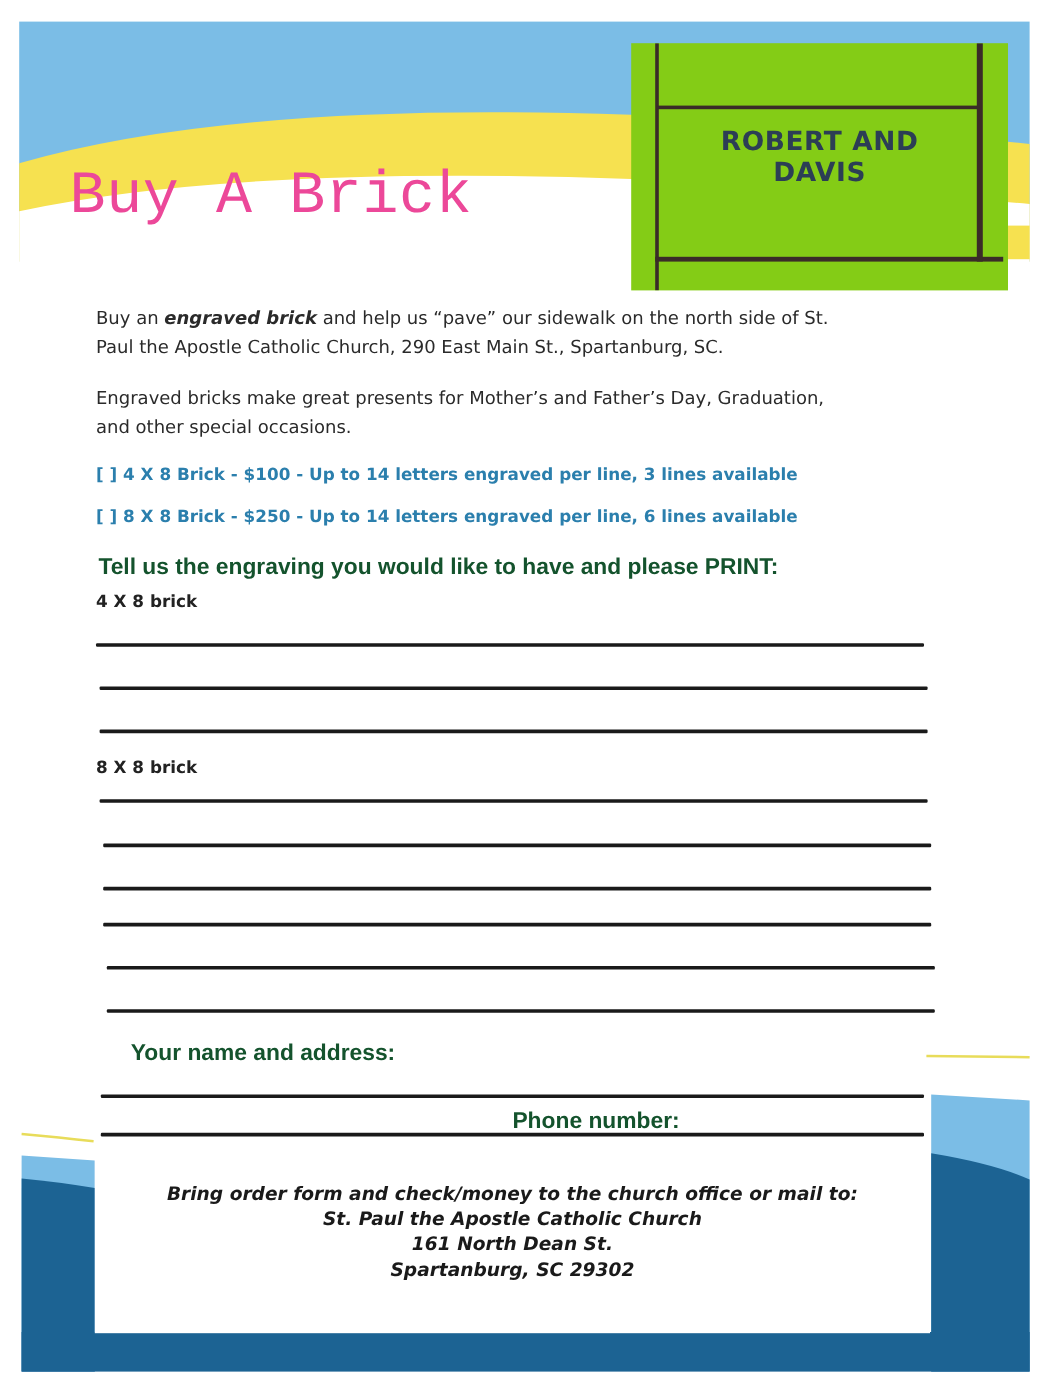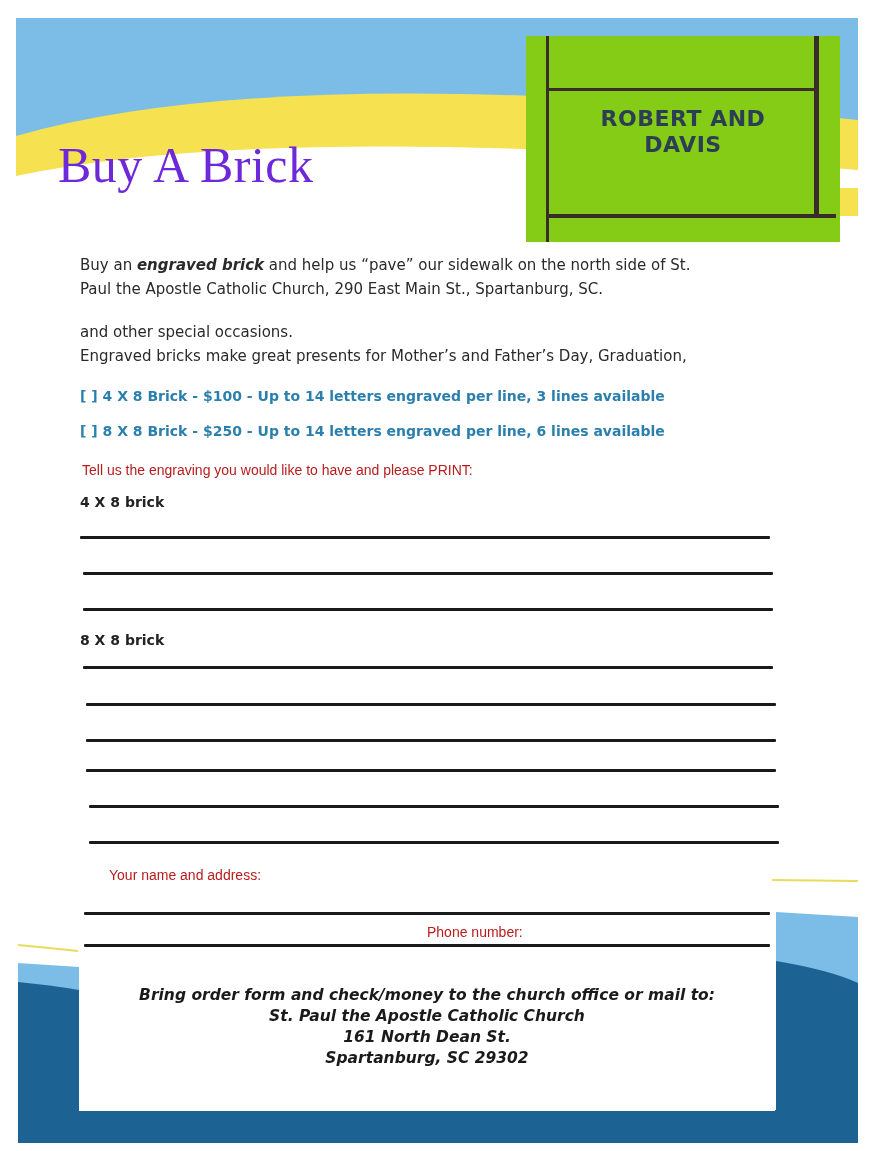--- a/index.html
+++ b/index.html
@@ -1,26 +1,26 @@
 <!DOCTYPE html>
 <html><head>
 <meta charset="utf-8">
 <style>
   html, body { margin: 0; padding: 0; background: #ffffff; }
   body { width: 876px; height: 1151px; position: relative; overflow: hidden; font-family: "Liberation Sans", sans-serif; color: #222; }
   .abs { position: absolute; }
   #header-svg { left: 0; top: 0; }
   #footer-svg { left: 0; top: 0; }
-  .title { left: 58px; top: 136px; font-family: Liberation Serif, serif; font-size: 50px; color: #6d28d9; letter-spacing: 0.5px; }
+  .title { left: 58px; top: 136px; font-family: Liberation Mono, monospace; font-size: 50px; color: #ec4899; letter-spacing: 0.5px; }
   .photo { left: 526px; top: 36px; width: 314px; height: 206px; background: #84cc16; overflow: hidden; }
   .photo .mortar { position: absolute; background: #3a2c28; }
   .photo .engr { position: absolute; left: 40px; top: 70px; width: 234px; text-align: center; font-family: "DejaVu Sans", sans-serif; font-weight: bold; font-size: 22px; line-height: 26px; color: #2c3e55; letter-spacing: 0.5px; }
   .para { left: 80px; font-family: "DejaVu Sans", sans-serif; font-size: 15px; line-height: 24px; color: #2a2a2a; }
   .opt { left: 80px; font-family: "DejaVu Sans", sans-serif; font-weight: bold; font-size: 14px; color: #2b7fad; }
-  .lbl { font-family: "Liberation Sans", sans-serif; font-weight: normal; font-size: 14px; color: #b91c1c; }
+  .lbl { font-family: "Liberation Sans", sans-serif; font-weight: bold; font-size: 19px; color: #14532d; }
   .lbl2 { font-family: "DejaVu Sans", sans-serif; font-weight: bold; font-size: 14px; color: #222; }
   .wline { height: 3px; background: #1a1a1a; border-radius: 1px; }
   .footer-box { left: 79px; top: 955px; width: 696px; height: 156px; background: #ffffff; }
   .footer-text { left: 79px; top: 985px; width: 696px; text-align: center; font-family: "DejaVu Sans", sans-serif; font-weight: bold; font-size: 15.5px; line-height: 21px; color: #1a1a1a; font-style: italic; }
 </style>
 </head>
 <body>
 
 <svg id="header-svg" class="abs" width="876" height="260">
   <rect x="16" y="18" width="842" height="200" fill="#7bbde6"></rect>
@@ -42,22 +42,22 @@
     <div>ROBERT AND</div>
     <div>DAVIS</div>
   </div>
 </div>
 
 <div class="abs para" style="top:253px;">
   <div><span>Buy an </span><b><i>engraved brick</i></b><span> and help us “pave” our sidewalk on the north side of St.</span></div>
   <div>Paul the Apostle Catholic Church, 290 East Main St., Spartanburg, SC.</div>
 </div>
 <div class="abs para" style="top:320px;">
+  <div>Engraved bricks make great presents for Mother’s and Father’s Day, Graduation,</div>
   <div>and other special occasions.</div>
-  <div>Engraved bricks make great presents for Mother’s and Father’s Day, Graduation,</div>
 </div>
 
 <div class="abs opt" style="top:388px;">
   <span>[  ]</span>
   <span>4 X 8 Brick - $100 - Up to 14 letters engraved per line, 3 lines available</span>
 </div>
 <div class="abs opt" style="top:423px;">
   <span>[  ]</span>
   <span>8 X 8 Brick - $250 - Up to 14 letters engraved per line, 6 lines available</span>
 </div>

